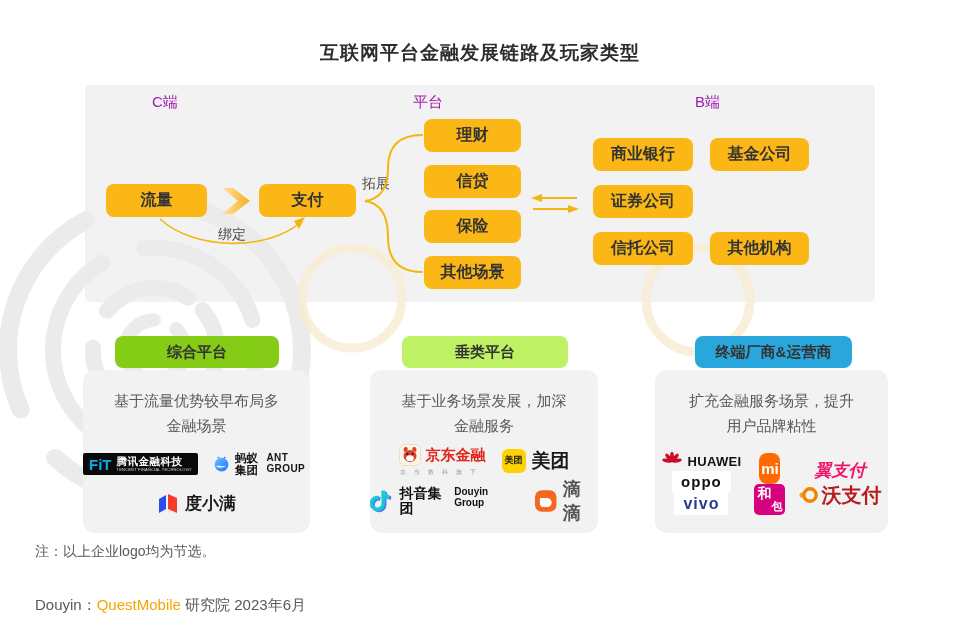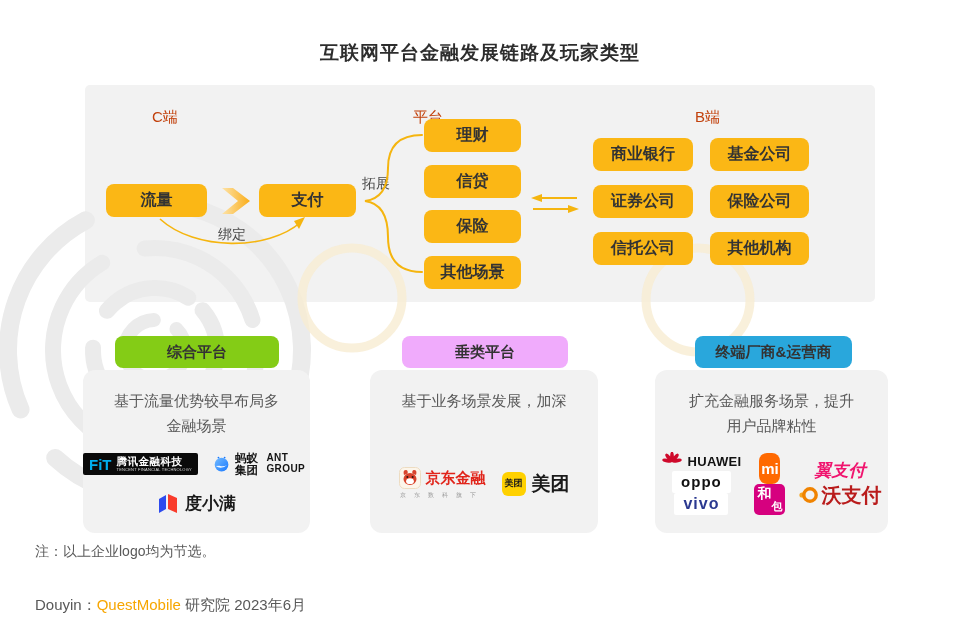--- a/index.html
+++ b/index.html
@@ -7,31 +7,31 @@
         font-family:"Liberation Sans","DejaVu Sans",sans-serif;}
   .title{position:absolute;left:0;right:0;top:40px;text-align:center;margin:0;
          font-size:19px;font-weight:700;color:#2d2d2d;letter-spacing:1px;z-index:2;}
   
   .wm-text{position:absolute;left:266px;top:288px;font-size:70px;line-height:70px;
            font-weight:700;color:#e4e4e4;letter-spacing:1px;white-space:nowrap;z-index:1;}
   .wm-svg{position:absolute;left:-60px;top:185px;z-index:1;}
   .wm-rings2{position:absolute;left:0;top:0;width:960px;height:630px;z-index:1;pointer-events:none;}
   
   .panel{position:absolute;left:85px;top:85px;width:790px;height:217px;background:#f2f2f2;border-radius:5px;z-index:0;}
-  .flabel{position:absolute;top:108px;font-size:15px;color:#c2410c;z-index:2;}
+  .flabel{position:absolute;top:93px;font-size:15px;color:#a21caf;z-index:2;}
   .ybox{position:absolute;background:#fbb715;border-radius:8px;color:#333;font-weight:700;
         font-size:16px;display:flex;align-items:center;justify-content:center;z-index:2;}
   .small-label{position:absolute;font-size:14px;color:#4a4a4a;z-index:2;}
   .arrows{position:absolute;left:0;top:0;width:960px;height:630px;z-index:2;pointer-events:none;}
   
   .card{position:absolute;top:370px;height:163px;background:#f2f2f2;border-radius:12px;z-index:2;}
   .chip{position:absolute;top:336px;height:32px;border-radius:8px;display:flex;align-items:center;
         justify-content:center;font-weight:700;font-size:15px;color:#333;z-index:3;}
   .chip-yellow{background:#84cc16;}
-  .chip-gray{background:#f0abfc;text-align:center;}
+  .chip-gray{background:#bef264;text-align:center;}
   .chip-blue{background:#29a7dc;}
   .desc{position:absolute;left:0;right:0;top:18px;text-align:center;font-size:15px;color:#595959;line-height:25px;}
   .logo-area{position:absolute;left:0;right:0;top:74px;bottom:10px;display:flex;flex-direction:column;
              justify-content:space-around;align-items:center;}
   .logo-row{display:flex;align-items:center;justify-content:center;gap:16px;}
   .logo{display:flex;align-items:center;gap:6px;}
   
   .fit-box{background:#0a0a0a;border-radius:2px;display:flex;align-items:center;gap:5px;padding:3px 6px;}
   .fit-main{color:#00aeef;font-weight:800;font-size:15px;line-height:15px;}
   .fit-col{display:flex;flex-direction:column;}
@@ -104,21 +104,20 @@
   <div class="small-label" style="left:362px;top:175px">拓展</div>
 
   <div class="ybox" style="left:424px;top:119px;width:97px;height:33px">理财</div>
   <div class="ybox" style="left:424px;top:165px;width:97px;height:33px">信贷</div>
   <div class="ybox" style="left:424px;top:210px;width:97px;height:33px">保险</div>
   <div class="ybox" style="left:424px;top:256px;width:97px;height:33px">其他场景</div>
 
   <div class="ybox" style="left:593px;top:138px;width:100px;height:33px">商业银行</div>
   <div class="ybox" style="left:710px;top:138px;width:99px;height:33px">基金公司</div>
   <div class="ybox" style="left:593px;top:185px;width:100px;height:33px">证券公司</div>
-  <div class="ybox" style="left:710px;top:185px;width:99px;height:33px">保险公司</div>
   <div class="ybox" style="left:593px;top:232px;width:100px;height:33px">信托公司</div>
   <div class="ybox" style="left:710px;top:232px;width:99px;height:33px">其他机构</div>
 
   <svg class="arrows">
     <defs>
       <linearGradient id="chev" x1="0" y1="0" x2="1" y2="0">
         <stop offset="0" stop-color="#fde3a9"></stop>
           <stop offset="1" stop-color="#faad18"></stop>
       </linearGradient>
     </defs>
@@ -183,20 +182,21 @@
           </svg>
           <span class="duxiaoman-text">度小满</span>
         </div>
       </div>
     </div>
   </section>
 
   <section class="card" style="left:370px;width:228px">
     <div class="desc">
       <div>基于业务场景发展，加深</div>
+        <div>金融服务</div>
     </div>
     <div class="logo-area">
       <div class="logo-row">
         <div class="jd-wrap">
           <div class="jd-top">
             <svg width="22" height="22" viewBox="0 0 22 22">
               <rect x="0.5" y="0.5" width="21" height="21" rx="5" fill="#fcf5ea" stroke="#eddcc2"></rect>
               <path d="M5,8 Q3.5,3 7,3 Q9.2,3.4 8.6,6.5 Z" fill="#d8432c"></path>
               <path d="M17,8 Q18.5,3 15,3 Q12.8,3.4 13.4,6.5 Z" fill="#d8432c"></path>
               <ellipse cx="11" cy="12" rx="6.5" ry="6" fill="#d8432c"></ellipse>
@@ -206,20 +206,45 @@
             </svg>
             <span class="jd-cn">京东金融</span>
           </div>
           <span class="jd-sub">京东数科旗下</span>
         </div>
         <div class="logo">
           <span class="mt-icon">美团</span>
           <span class="mt-text">美团</span>
         </div>
       </div>
+      <div class="logo-row">
+        <div class="logo">
+          <svg width="24" height="26" viewBox="0 0 24 26">
+            <g fill="none" stroke="#3a6ff0" stroke-width="3.6" opacity="0.9" transform="translate(1.6,1.2)">
+              <path d="M13.5,2.5 v13 a6,6 0 1 1 -4.5,-5.8"></path>
+              <path d="M13.5,2.5 c0.5,4.2 3.2,6 6.5,6.3"></path>
+            </g>
+            <g fill="none" stroke="#16cbd4" stroke-width="3.6">
+              <path d="M13.5,2.5 v13 a6,6 0 1 1 -4.5,-5.8"></path>
+              <path d="M13.5,2.5 c0.5,4.2 3.2,6 6.5,6.3"></path>
+            </g>
+          </svg>
+          <span class="stack">
+            <span class="douyin-cn">抖音集团</span>
+            <span class="douyin-en">Douyin Group</span>
+          </span>
+        </div>
+        <div class="logo">
+          <svg width="22" height="22" viewBox="0 0 22 22">
+            <rect width="22" height="22" rx="7" fill="#f5671f"></rect>
+            <path d="M5,8 h7.5 a4.6,4.6 0 0 1 0,9.2 h-3.5 a4,4 0 0 1 -4,-4 Z" fill="#fff"></path>
+          </svg>
+          <span class="didi-text">滴滴</span>
+        </div>
+      </div>
     </div>
   </section>
 
   <section class="card" style="left:655px;width:233px">
     <div class="desc">
       <div>扩充金融服务场景，提升</div>
         <div>用户品牌粘性</div>
     </div>
     <div class="logo-area col3-area">
       <div class="lcol">

